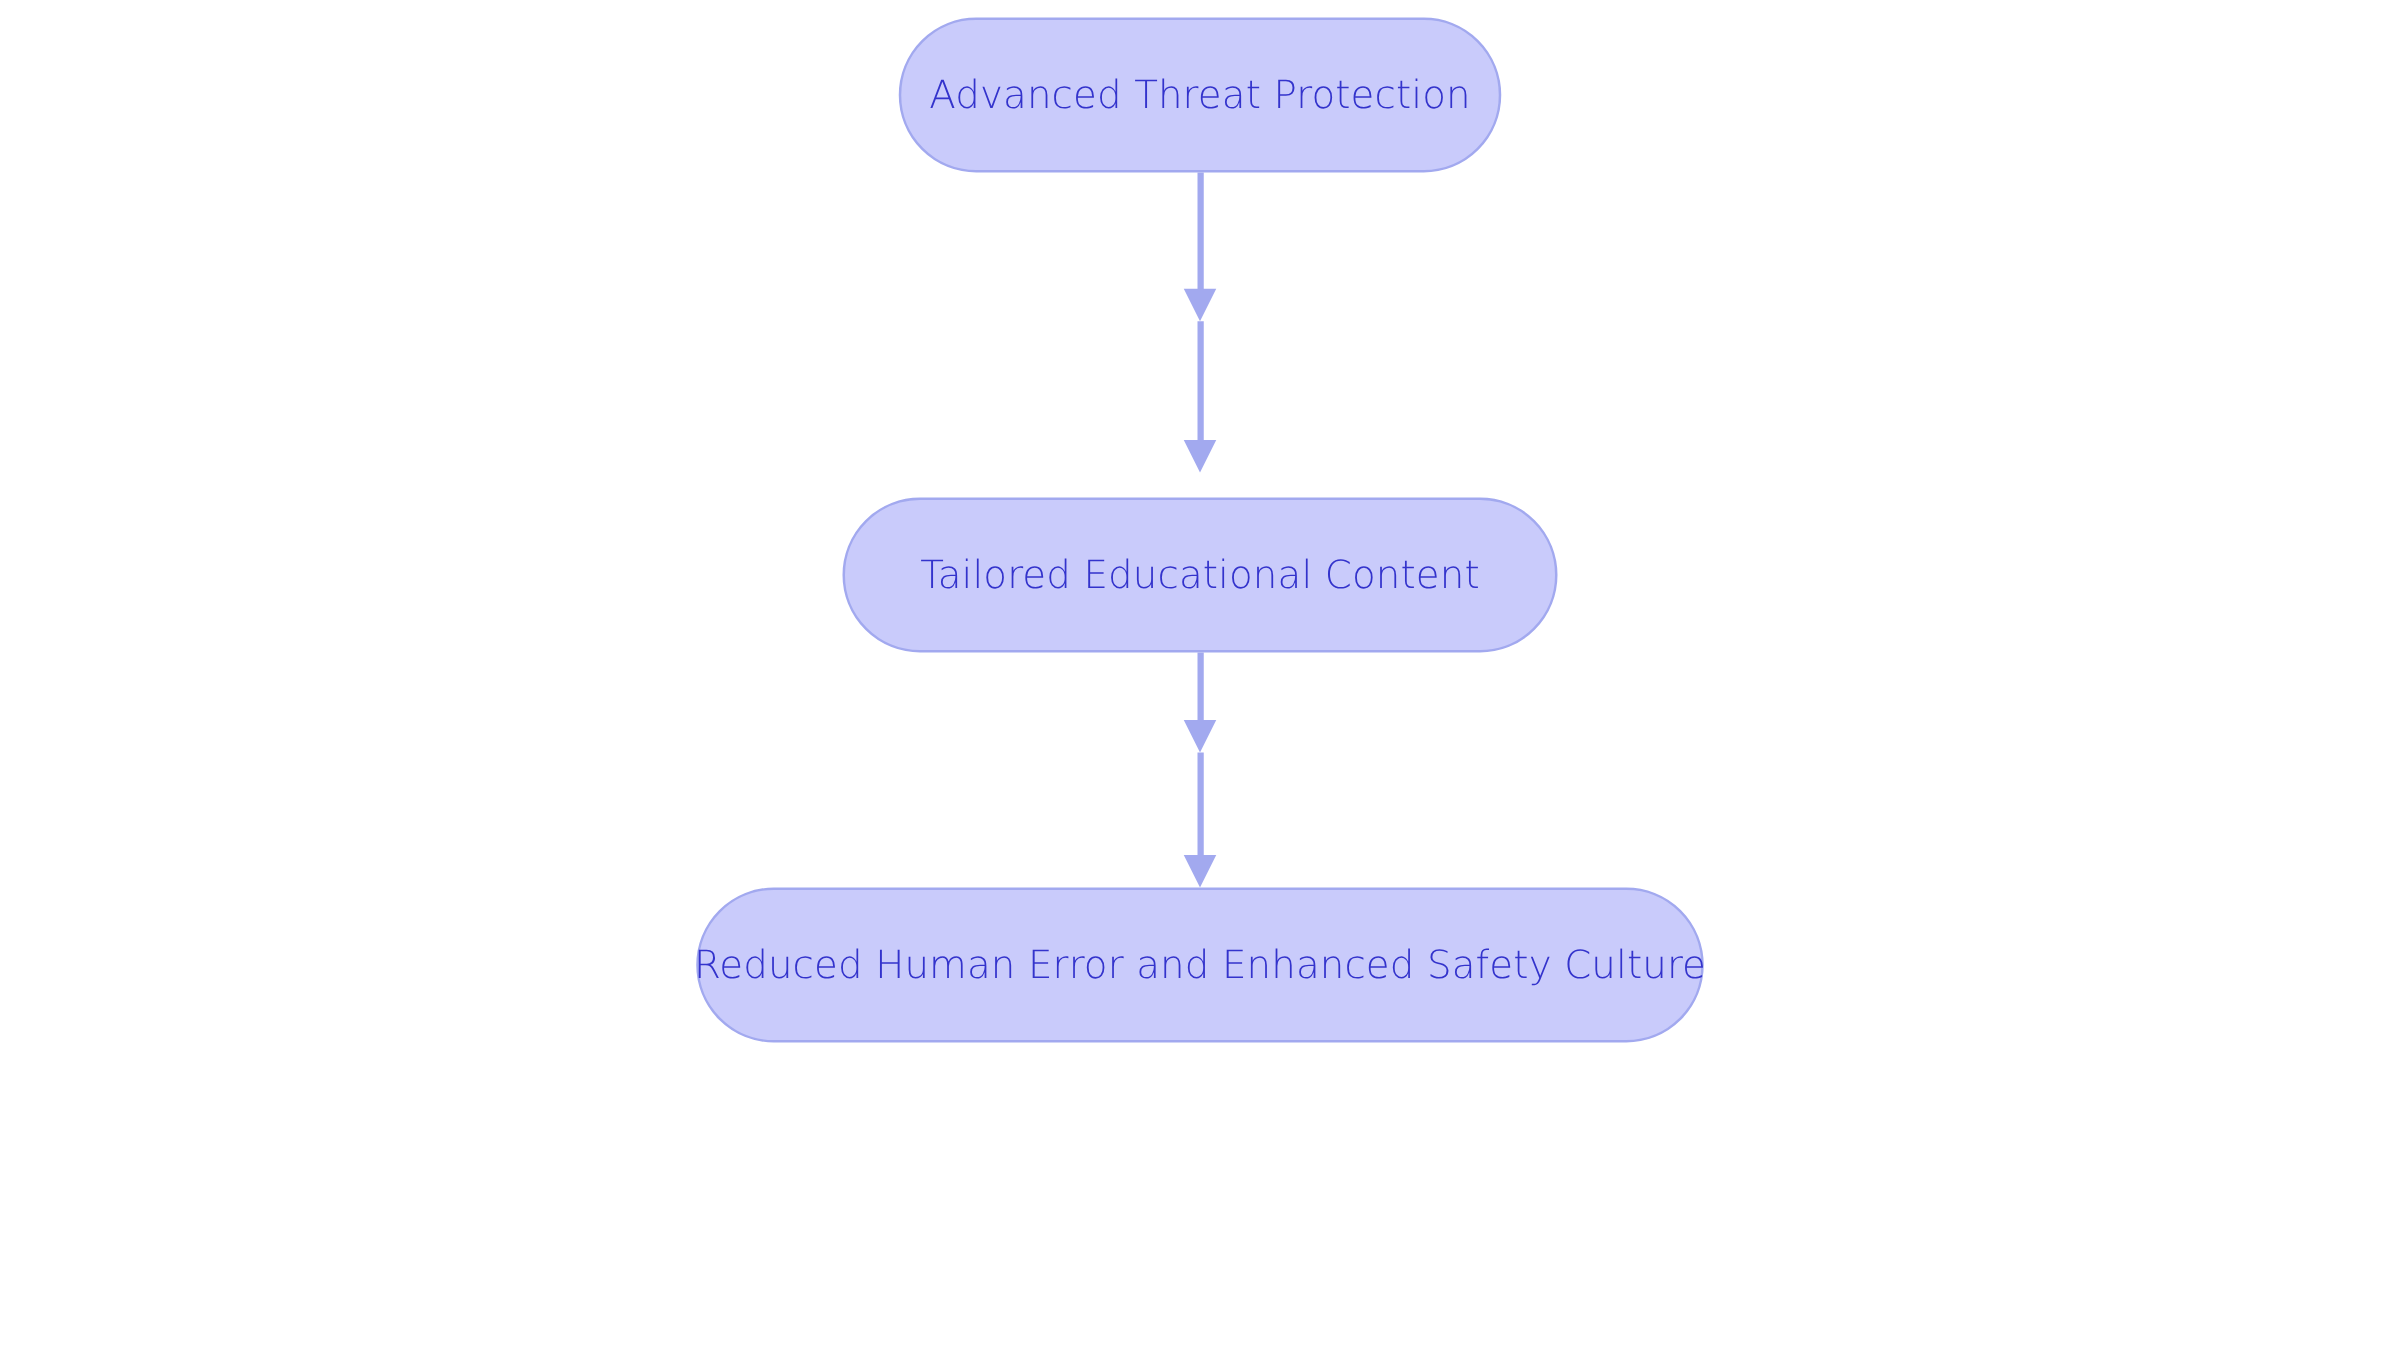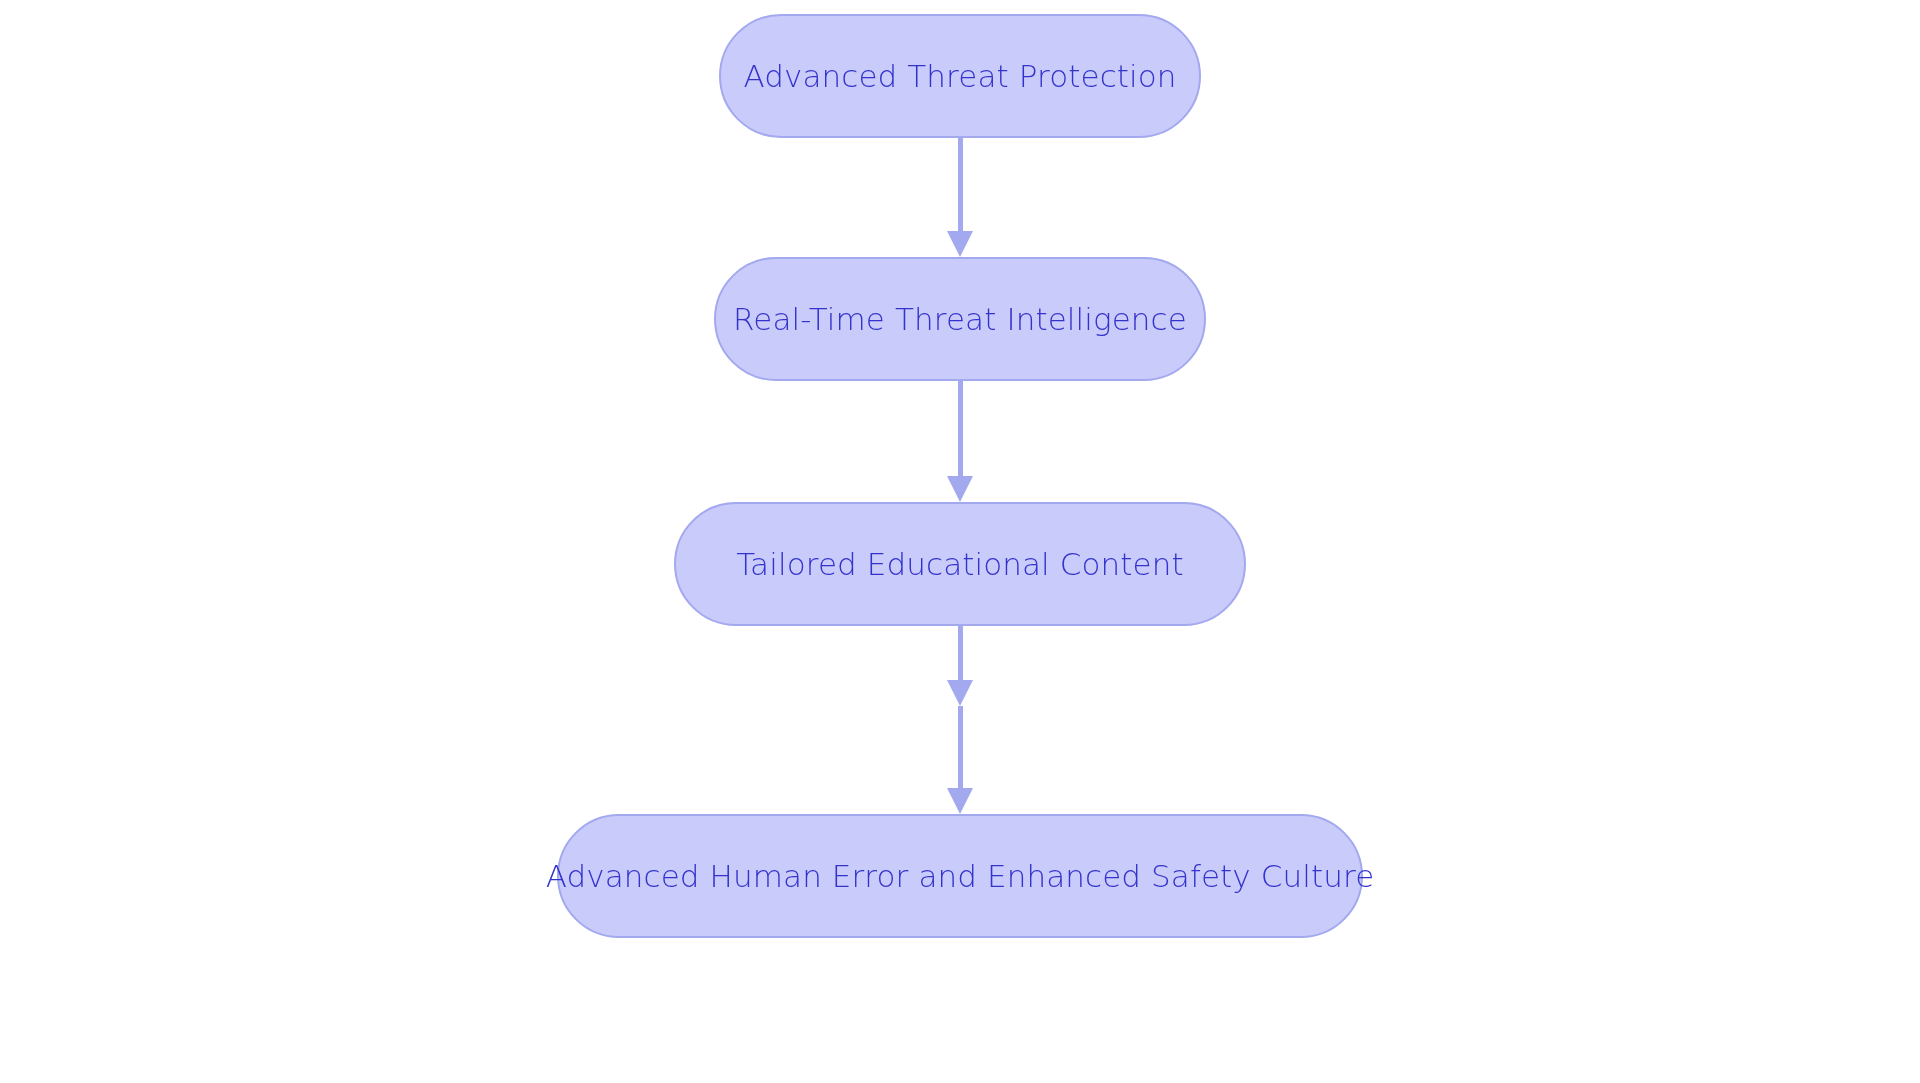--- a/index.html
+++ b/index.html
@@ -49,21 +49,21 @@
     font-size: 31px;
     font-weight: 300;
     letter-spacing: 0.1px;
     line-height: 1;
     font-family: "DejaVu Sans", "Liberation Sans", sans-serif;
   }
 
   
   .node.n0 { width: 482px; }
   .node.n1 { width: 492px; }
-  .node.n2 { width: 572px; }
+  .node.n2 { width: 572px; margin-top: 20px; }
   .node.n3 { width: 702px; }
   .node.n4 { width: 806px; }
 
   .connector {
     display: flex;
     flex-direction: column;
     align-items: center;
     justify-content: flex-start;
   }
   .connector .stem {
@@ -98,25 +98,20 @@
     <div class="node n0">
       <span class="node-label">Advanced Threat Protection</span>
     </div>
   </div>
 
   <div class="connector c0">
     <div class="stem"></div>
     <div class="head"></div>
   </div>
 
-  <div class="flow-row">
-    <div class="node n1">
-      <span class="node-label">Real-Time Threat Intelligence</span>
-    </div>
-  </div>
 
   <div class="connector c1">
     <div class="stem"></div>
     <div class="head"></div>
   </div>
 
   <div class="flow-row">
     <div class="node n2">
       <span class="node-label">Tailored Educational Content</span>
     </div>
@@ -128,17 +123,17 @@
   </div>
 
 
   <div class="connector c3">
     <div class="stem"></div>
     <div class="head"></div>
   </div>
 
   <div class="flow-row">
     <div class="node n4">
-      <span class="node-label">Advanced Human Error and Enhanced Safety Culture</span>
+      <span class="node-label">Reduced Human Error and Enhanced Safety Culture</span>
     </div>
   </div>
 
 </div>
 
 </body></html>

